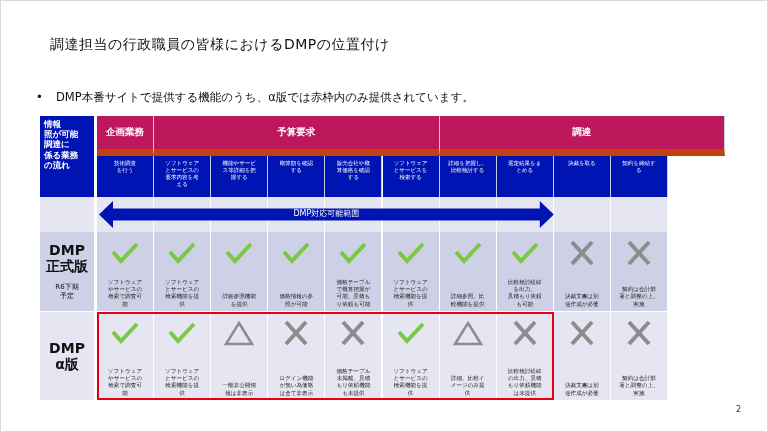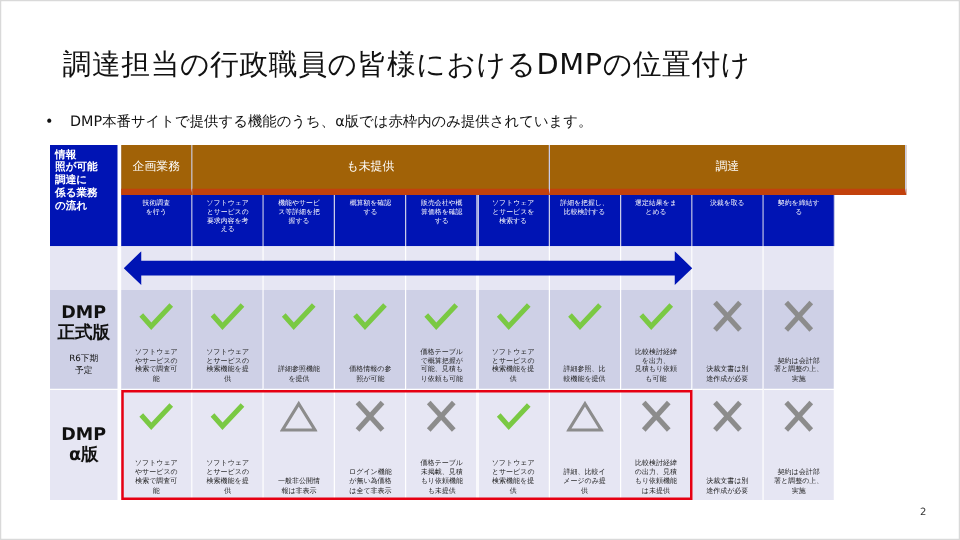--- a/index.html
+++ b/index.html
@@ -1,23 +1,23 @@
 <!DOCTYPE html>
 <html><head>
 <meta charset="utf-8">
 <style>
   html,body{margin:0;padding:0;}
   body{width:768px;height:432px;background:#fff;position:relative;overflow:hidden;font-family:"DejaVu Sans",sans-serif;}
   .frame{position:absolute;left:0;top:0;width:766px;height:430px;border:1px solid #d9d9d9;}
-  .title{position:absolute;left:50px;top:36px;font-size:23px;color:#111;letter-spacing:0.5px;white-space:nowrap;}
+  .title{position:absolute;left:50px;top:36px;font-size:14px;color:#111;letter-spacing:0.5px;white-space:nowrap;}
   .bullet{position:absolute;left:36px;top:90px;font-size:11.5px;color:#111;white-space:nowrap;}
   .bullet .dot{display:inline-block;width:20px;}
   .tbl{position:absolute;left:40px;top:116px;width:628px;}
   .cell{position:absolute;box-sizing:border-box;}
-  .hd{background:#a16207;color:#fff;border-right:1px solid #c9cbe8;border-bottom:5px solid #c2410c;display:flex;align-items:center;justify-content:center;font-weight:normal;font-size:9.5px;}
+  .hd{background:#be185d;color:#fff;border-right:1px solid #c9cbe8;border-bottom:7px solid #c2410c;display:flex;align-items:center;justify-content:center;font-weight:bold;font-size:9.5px;}
   .sub{background:#0014b4;color:#fff;border-right:1px solid #c9cbe8;font-size:5.5px;text-align:center;padding:4px 2px 0;line-height:1.25;}
   .corner{background:#0014b4;color:#fff;font-weight:bold;font-size:8.5px;line-height:1.2;padding:3px 4px;border-right:3px solid #fff;}
   .arrowrow{background:#e6e6f3;border-right:1px solid #fff;}
   .r1{background:#ced0e6;border-right:1px solid #fff;border-bottom:1px solid #fff;}
   .r2{background:#e6e6f3;border-right:1px solid #fff;}
   .rowlabel{display:flex;flex-direction:column;align-items:center;justify-content:center;color:#111;}
   .big{font-size:14px;font-weight:bold;line-height:1.15;text-align:center;}
   .small{font-size:7px;text-align:center;line-height:1.3;margin-top:8px;}
   .mark{position:absolute;left:50%;top:8px;transform:translateX(-50%);width:30px;height:26px;}
   .note{position:absolute;left:2px;right:2px;bottom:3px;font-size:5.6px;text-align:center;line-height:1.3;color:#222;}
@@ -33,21 +33,21 @@
 <div class="title">調達担当の行政職員の皆様におけるDMPの位置付け</div>
 <div class="bullet"><span class="dot">•</span><span>DMP本番サイトで提供する機能のうち、α版では赤枠内のみ提供されています。</span></div>
 
 <div class="tbl" id="tbl">
     <div class="cell corner" style="left: 0px; top: 0px; width: 57px; height: 81px; white-space: pre-line;">情報
 照が可能
 調達に
 係る業務
 の流れ</div>
     <div class="cell hd" style="left: 57px; top: 0px; width: 57.1px; height: 40px; white-space: pre-line;">企画業務</div>
-    <div class="cell hd" style="left: 114.1px; top: 0px; width: 285.5px; height: 40px; white-space: pre-line;">も未提供</div>
+    <div class="cell hd" style="left: 114.1px; top: 0px; width: 285.5px; height: 40px; white-space: pre-line;">予算要求</div>
     <div class="cell hd" style="left: 399.6px; top: 0px; width: 285.5px; height: 40px; white-space: pre-line; text-align: right;">調達</div>
     <div class="cell sub" style="left: 57px; top: 40px; width: 57.1px; height: 41px; white-space: pre-line;">技術調査
 を行う</div>
     <div class="cell sub" style="left: 114.1px; top: 40px; width: 57.1px; height: 41px; white-space: pre-line;">ソフトウェア
 とサービスの
 要求内容を考
 える</div>
     <div class="cell sub" style="left: 171.2px; top: 40px; width: 57.1px; height: 41px; white-space: pre-line;">機能やサービ
 ス等詳細を把
 握する</div>
@@ -72,21 +72,21 @@
     <div class="cell arrowrow" style="left: 171.2px; top: 81px; width: 57.1px; height: 35px;"></div>
     <div class="cell arrowrow" style="left: 228.3px; top: 81px; width: 57.1px; height: 35px;"></div>
     <div class="cell arrowrow" style="left: 285.4px; top: 81px; width: 57.1px; height: 35px;"></div>
     <div class="cell arrowrow" style="left: 342.5px; top: 81px; width: 57.1px; height: 35px;"></div>
     <div class="cell arrowrow" style="left: 399.6px; top: 81px; width: 57.1px; height: 35px;"></div>
     <div class="cell arrowrow" style="left: 456.7px; top: 81px; width: 57.1px; height: 35px;"></div>
     <div class="cell arrowrow" style="left: 513.8px; top: 81px; width: 57.1px; height: 35px;"></div>
     <div class="cell arrowrow" style="left: 570.9px; top: 81px; width: 57.1px; height: 35px;"></div>
     <div class="dmp-arrow" style="left: 59px; top: 85px; width: 454.8px; height: 27px;"><svg width="454.8" height="27">
         <polygon fill="#0014b4" points="0,13.5 14,0 14,7.5600000000000005 440.8,7.5600000000000005 440.8,0 454.8,13.5 440.8,27 440.8,19.439999999999998 14,19.439999999999998 14,27"></polygon>
-      </svg></div>
+      </svg><div class="arrow-label">DMP対応可能範囲</div></div>
     <div class="cell r1 rowlabel" style="left: 0px; top: 116px; width: 57px; height: 80px; border-right: 3px solid rgb(255, 255, 255);">
       <div class="big" style="white-space: pre-line;">DMP
 正式版</div>
       <div class="small" style="white-space: pre-line;">R6下期
 予定</div>
     </div>
     <div class="cell r1" style="left: 57px; top: 116px; width: 57.1px; height: 80px;">
       <svg class="mark" viewBox="0 0 30 26">
         <polyline points="3,12 11,21 27,4" fill="none" stroke="#7ac943" stroke-width="4"></polyline>
       </svg>

